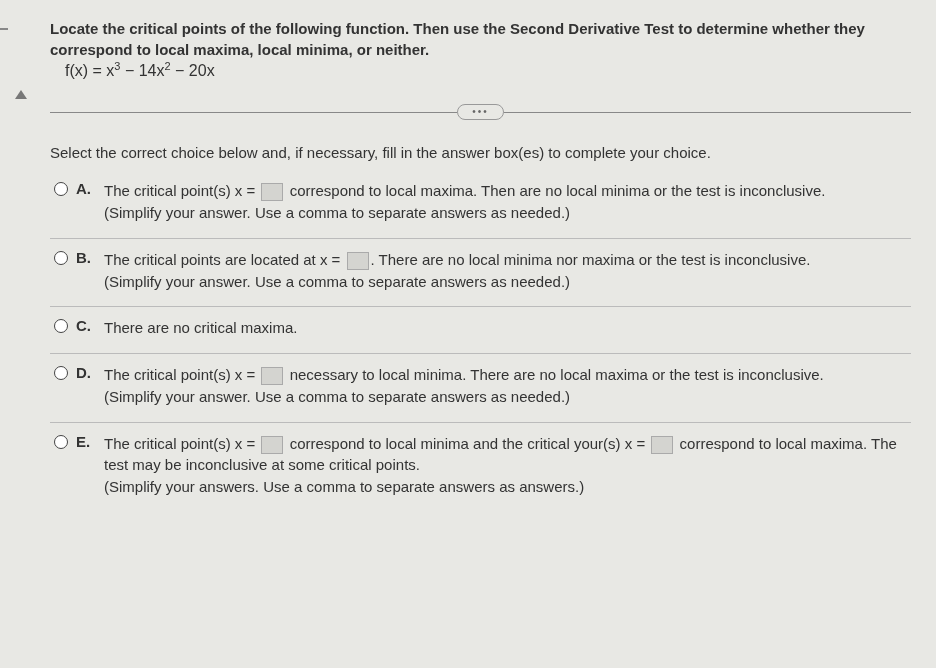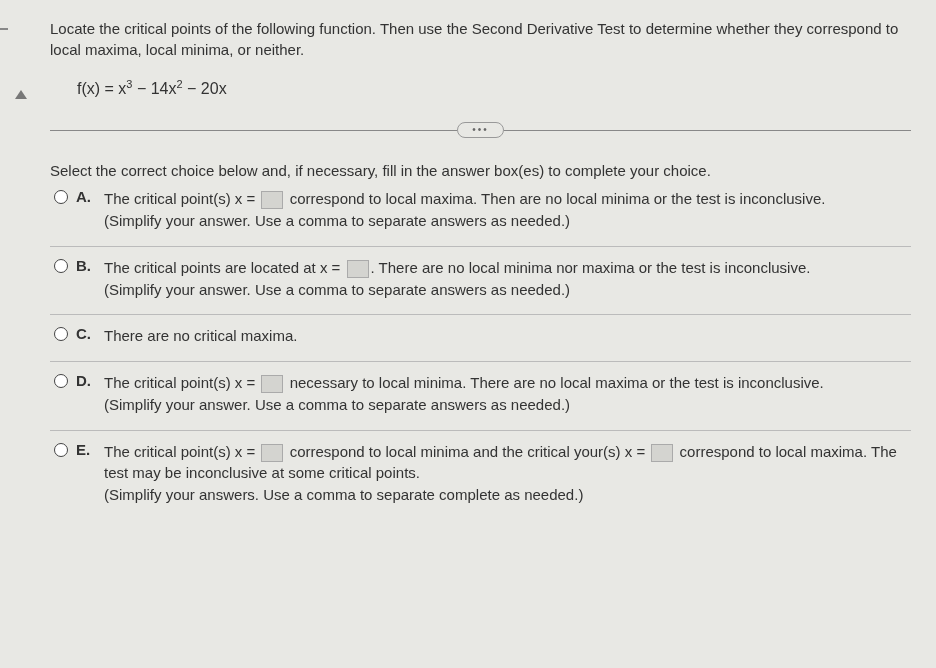--- a/index.html
+++ b/index.html
@@ -35,24 +35,24 @@
       left: 15px;
       top: 90px;
       width: 0;
       height: 0;
       border-left: 6px solid transparent;
       border-right: 6px solid transparent;
       border-bottom: 9px solid #777;
     }
     .prompt {
       line-height: 1.4;
-      margin-bottom: 18px;
+      font-weight: bold;
     }
     .equation {
-      margin-left: 27px;
+      margin-left: 15px;
       margin-bottom: 24px;
       font-size: 16px;
     }
     .sup {
       font-size: 11px;
       vertical-align: super;
     }
     .divider-row {
       display: flex;
       align-items: center;
@@ -67,21 +67,21 @@
       border: 1px solid #999;
       border-radius: 10px;
       padding: 0 14px;
       font-size: 10px;
       color: #666;
       letter-spacing: 2px;
       background: #e8e8e4;
       line-height: 14px;
     }
     .instruction {
-      margin-bottom: 9px;
+      margin-bottom: 19px;
     }
     .choice {
       display: flex;
       align-items: flex-start;
       margin-bottom: 14px;
       padding-left: 4px;
     }
     .radio {
       width: 14px;
       height: 14px;
@@ -176,15 +176,15 @@
     <span>(Simplify your answer. Use a comma to separate answers as needed.)</span>
   </div>
 </div>
 <hr class="choice-hr">
 
 <div class="choice">
   <div class="radio"></div>
   <div class="choice-letter">E.</div>
   <div class="choice-body">
     <span>The critical point(s) x = </span><span class="answer-box"></span><span> correspond to local minima and the critical your(s) x = </span><span class="answer-box"></span><span> correspond to local maxima. The test may be inconclusive at some critical points.</span><br>
-    <span>(Simplify your answers. Use a comma to separate complete as needed.)</span>
+    <span>(Simplify your answers. Use a comma to separate answers as answers.)</span>
   </div>
 </div>
 
 </body></html>

